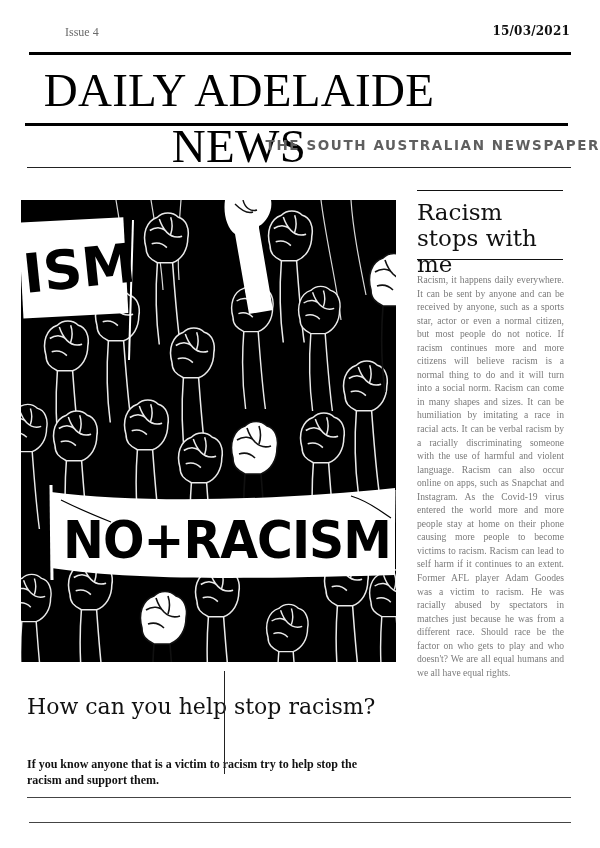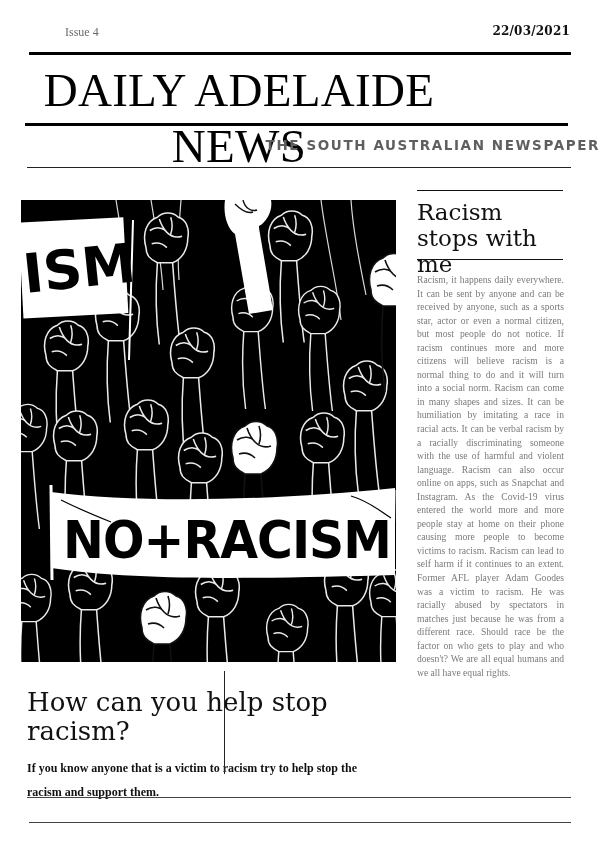--- a/index.html
+++ b/index.html
@@ -8,29 +8,29 @@
   .issue { left: 29px; top: 25px; font-family: "Liberation Serif", serif; font-size: 12px; color: #6a6a6a; margin-left: 36px; }
   .date { right: 30px; top: 24px; font-family: "DejaVu Serif", serif; font-size: 12px; font-weight: bold; color: #111; letter-spacing: 0.2px; }
   .rule-thick { height: 3px; background: #000; }
   .rule-thin { height: 1px; background: #222; }
   .rule-mid { height: 1px; background: #444; }
   .masthead { left: 0; width: 478px; top: 62px; text-align: center; font-family: "Liberation Serif", serif; font-size: 47px; color: #000; letter-spacing: 0.3px; line-height: 56px; }
   .subtitle { left: 0; width: 600px; top: 137px; text-align: right; font-family: "DejaVu Sans", sans-serif; font-weight: bold; font-size: 13.5px; letter-spacing: 1.6px; color: #5f5f5f; }
   .photo { left: 21px; top: 200px; width: 375px; height: 462px; background: #000; overflow: hidden; }
   .side-title { left: 417px; top: 199px; width: 150px; font-family: "DejaVu Serif", serif; font-size: 23px; line-height: 26px; color: #111; }
   .side-body { left: 417px; top: 273px; width: 147px; font-family: Liberation Serif, serif; font-size: 9.6px; line-height: 13.55px; color: #7a7a7a; text-align: justify; }
-  .main-title { left: 27px; top: 688px; width: 380px; font-family: "DejaVu Serif", serif; font-size: 26px; line-height: 29px; color: #111; }
-  .main-sub { left: 27px; top: 756px; width: 360px; font-family: "Liberation Serif", serif; font-weight: bold; font-size: 12px; line-height: 24px; color: #111; }
+  .main-title { left: 27px; top: 688px; width: 380px; font-family: "DejaVu Serif", serif; font-size: 22px; line-height: 37px; color: #111; }
+  .main-sub { left: 27px; top: 756px; width: 360px; font-family: "Liberation Serif", serif; font-weight: bold; font-size: 12px; line-height: 16px; color: #111; }
   .cursor { left: 224px; top: 671px; width: 1px; height: 103px; background: #222; }
 </style>
 </head>
 <body>
 
 <div class="abs issue">Issue 4</div>
-<div class="abs date">22/03/2021</div>
+<div class="abs date">15/03/2021</div>
 
 <div class="abs rule-thick" style="left:29px; top:52px; width:542px;"></div>
 <div class="abs masthead">DAILY ADELAIDE NEWS</div>
 <div class="abs rule-thick" style="left:25px; top:123px; width:543px;"></div>
 <div class="abs subtitle">THE SOUTH AUSTRALIAN NEWSPAPER</div>
 <div class="abs rule-thin" style="left:27px; top:167px; width:544px;"></div>
 
 <div class="abs photo">
   <svg width="375" height="462" viewBox="0 0 375 462" xmlns="http://www.w3.org/2000/svg">
     <defs>

